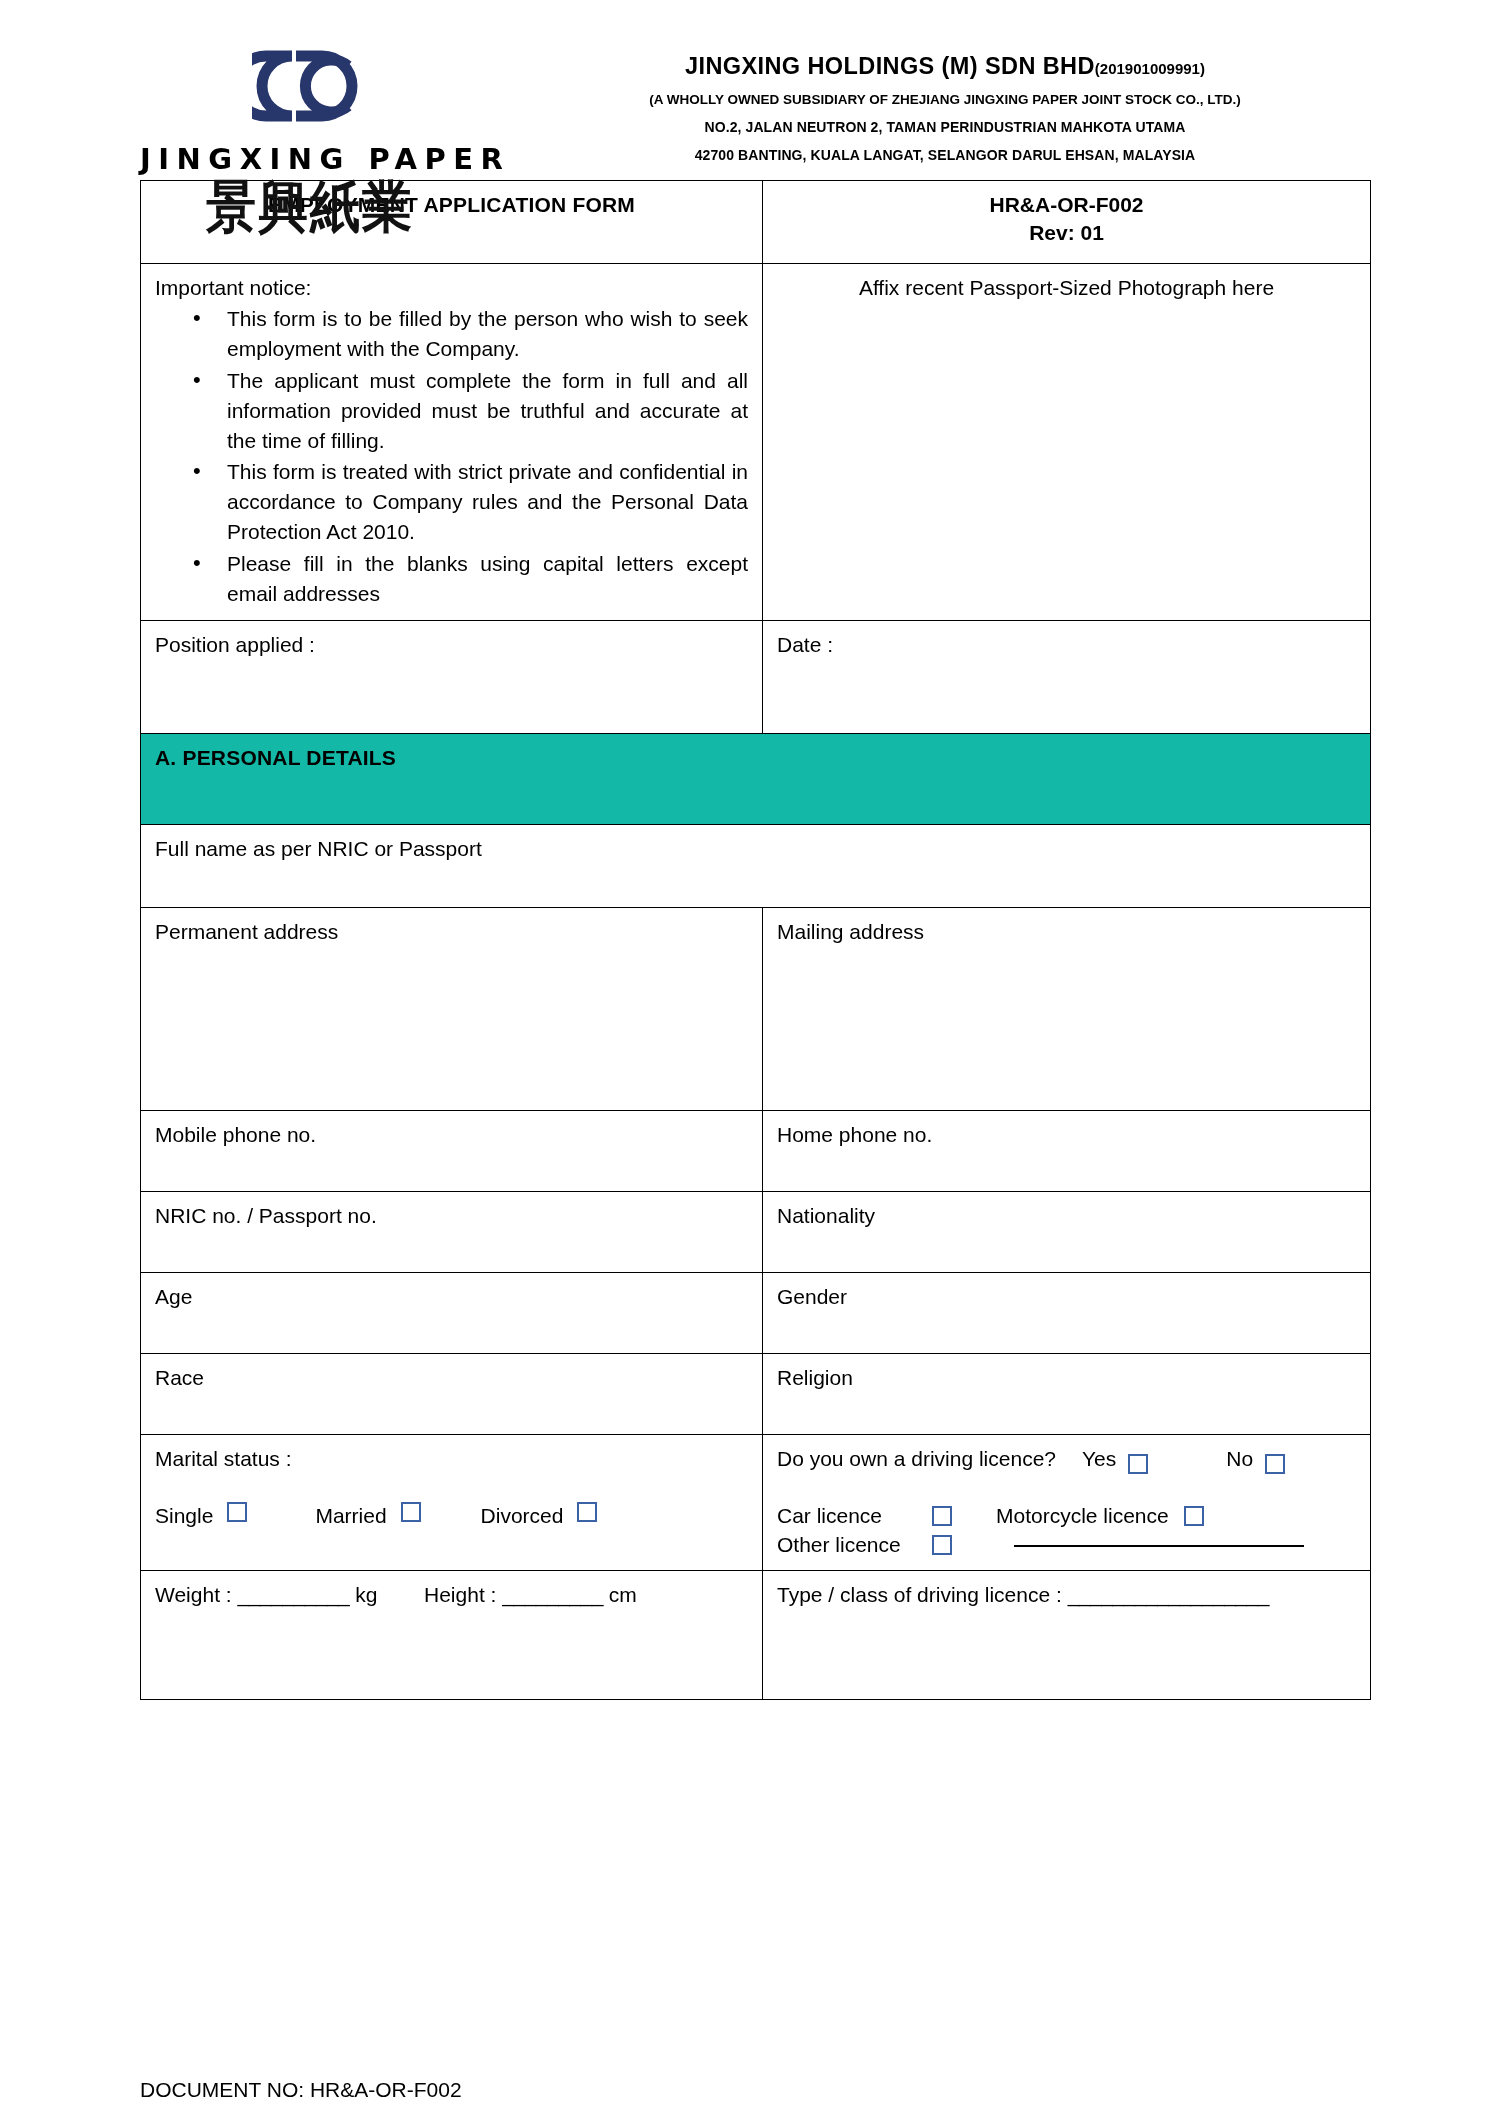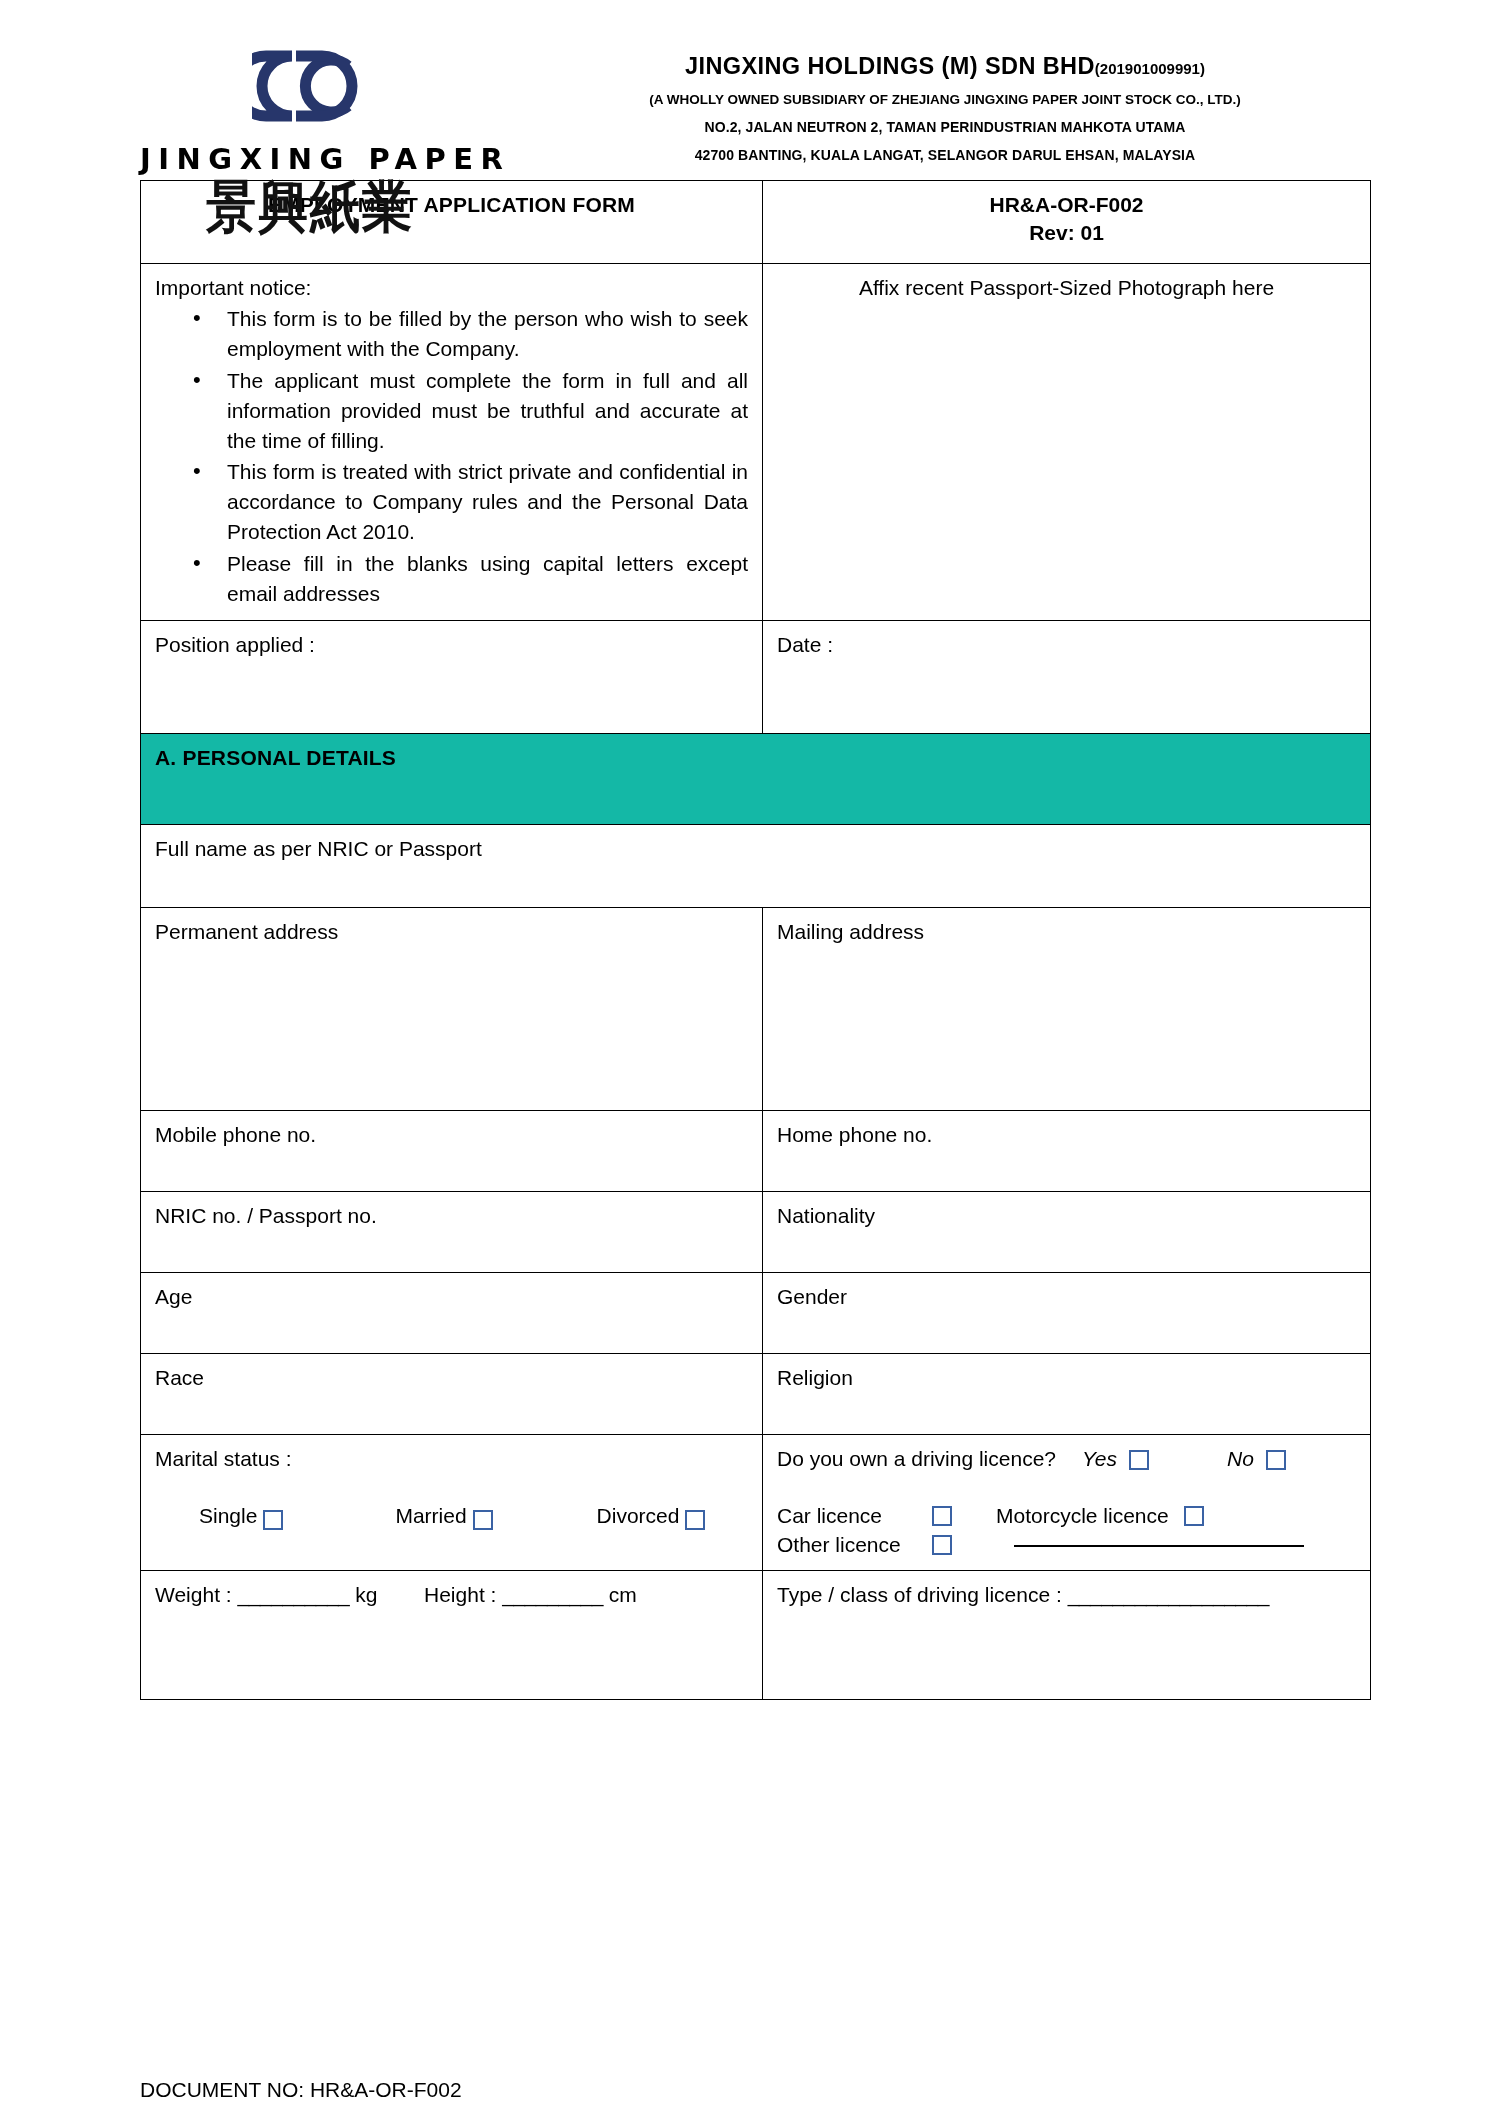--- a/index.html
+++ b/index.html
@@ -210,31 +210,31 @@
   }
   .marital-cell, .licence-cell {
     padding: 10px 14px 10px 14px;
   }
   .marital-line1 { margin-bottom: 28px; }
   .marital-opts {
     display: flex;
     gap: 0;
     align-items: center;
   }
-  .marital-opts .opt { display: flex; align-items: flex-end; gap: 6px; margin-left: 44px; }
+  .marital-opts .opt { display: flex; align-items: flex-start; gap: 14px; }
   .opt-gap-a { width: 68px; }
   .opt-gap-b { width: 60px; }
 
   .lic-top {
     display: flex;
     align-items: center;
     margin-bottom: 28px;
   }
   .lic-q { margin-right: 26px; }
-  .lic-yes, .lic-no { display: flex; align-items: center; gap: 12px; font-style: italic; }
+  .lic-yes, .lic-no { display: flex; align-items: flex-end; gap: 12px; }
   .lic-spacer { width: 78px; }
 
   .lic-grid-row {
     display: flex;
     align-items: center;
     line-height: 1.38;
   }
   .lic-label-w { width: 155px; }
   .lic-cb-w { width: 64px; }
   .lic-moto-label { margin-right: 15px; }

